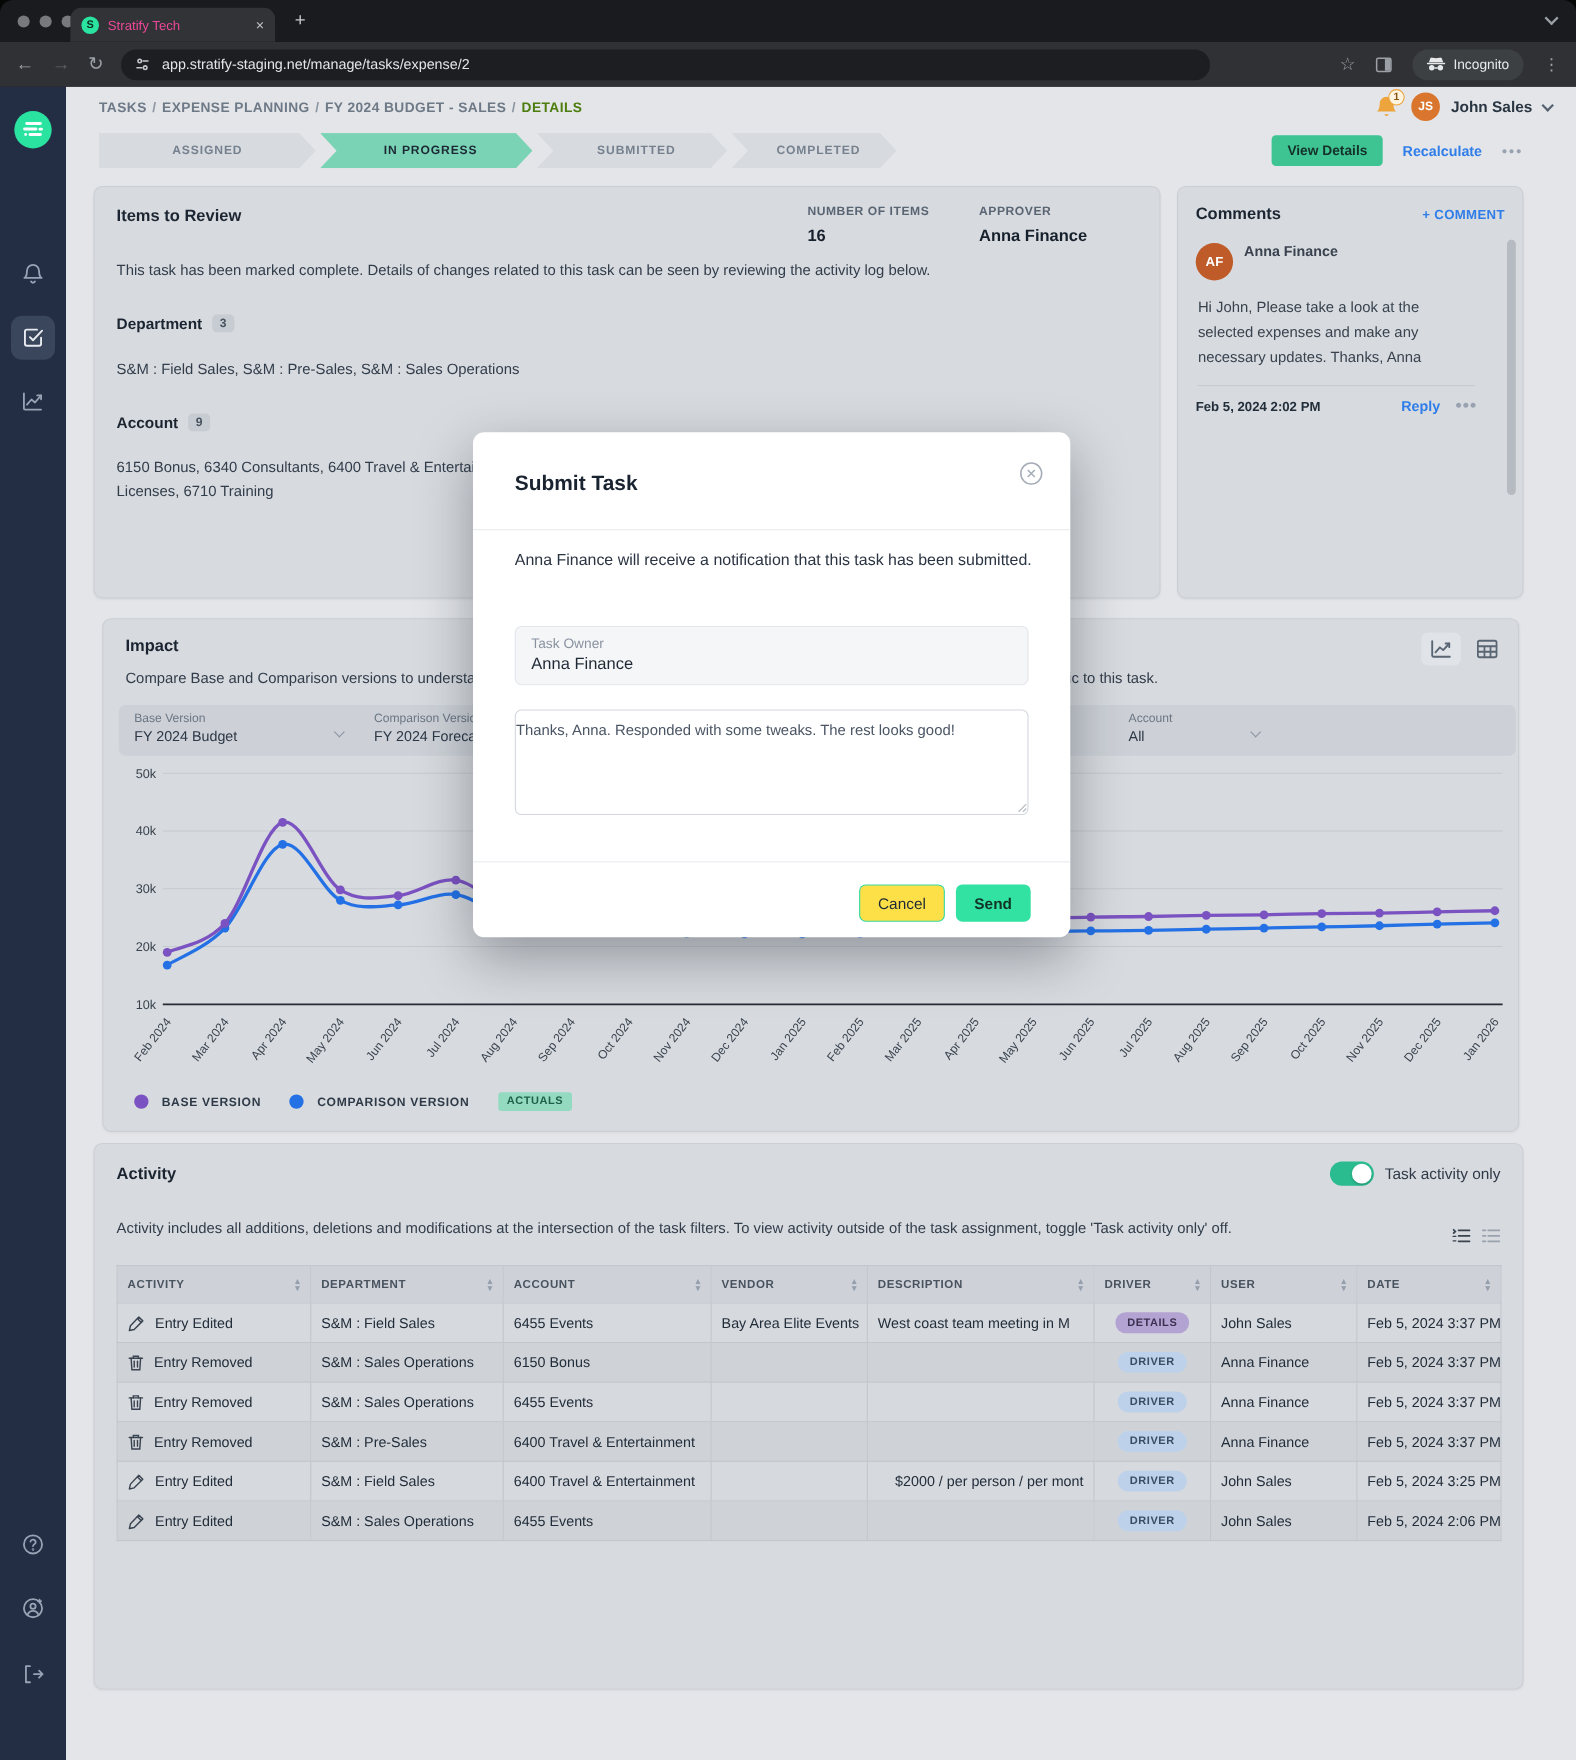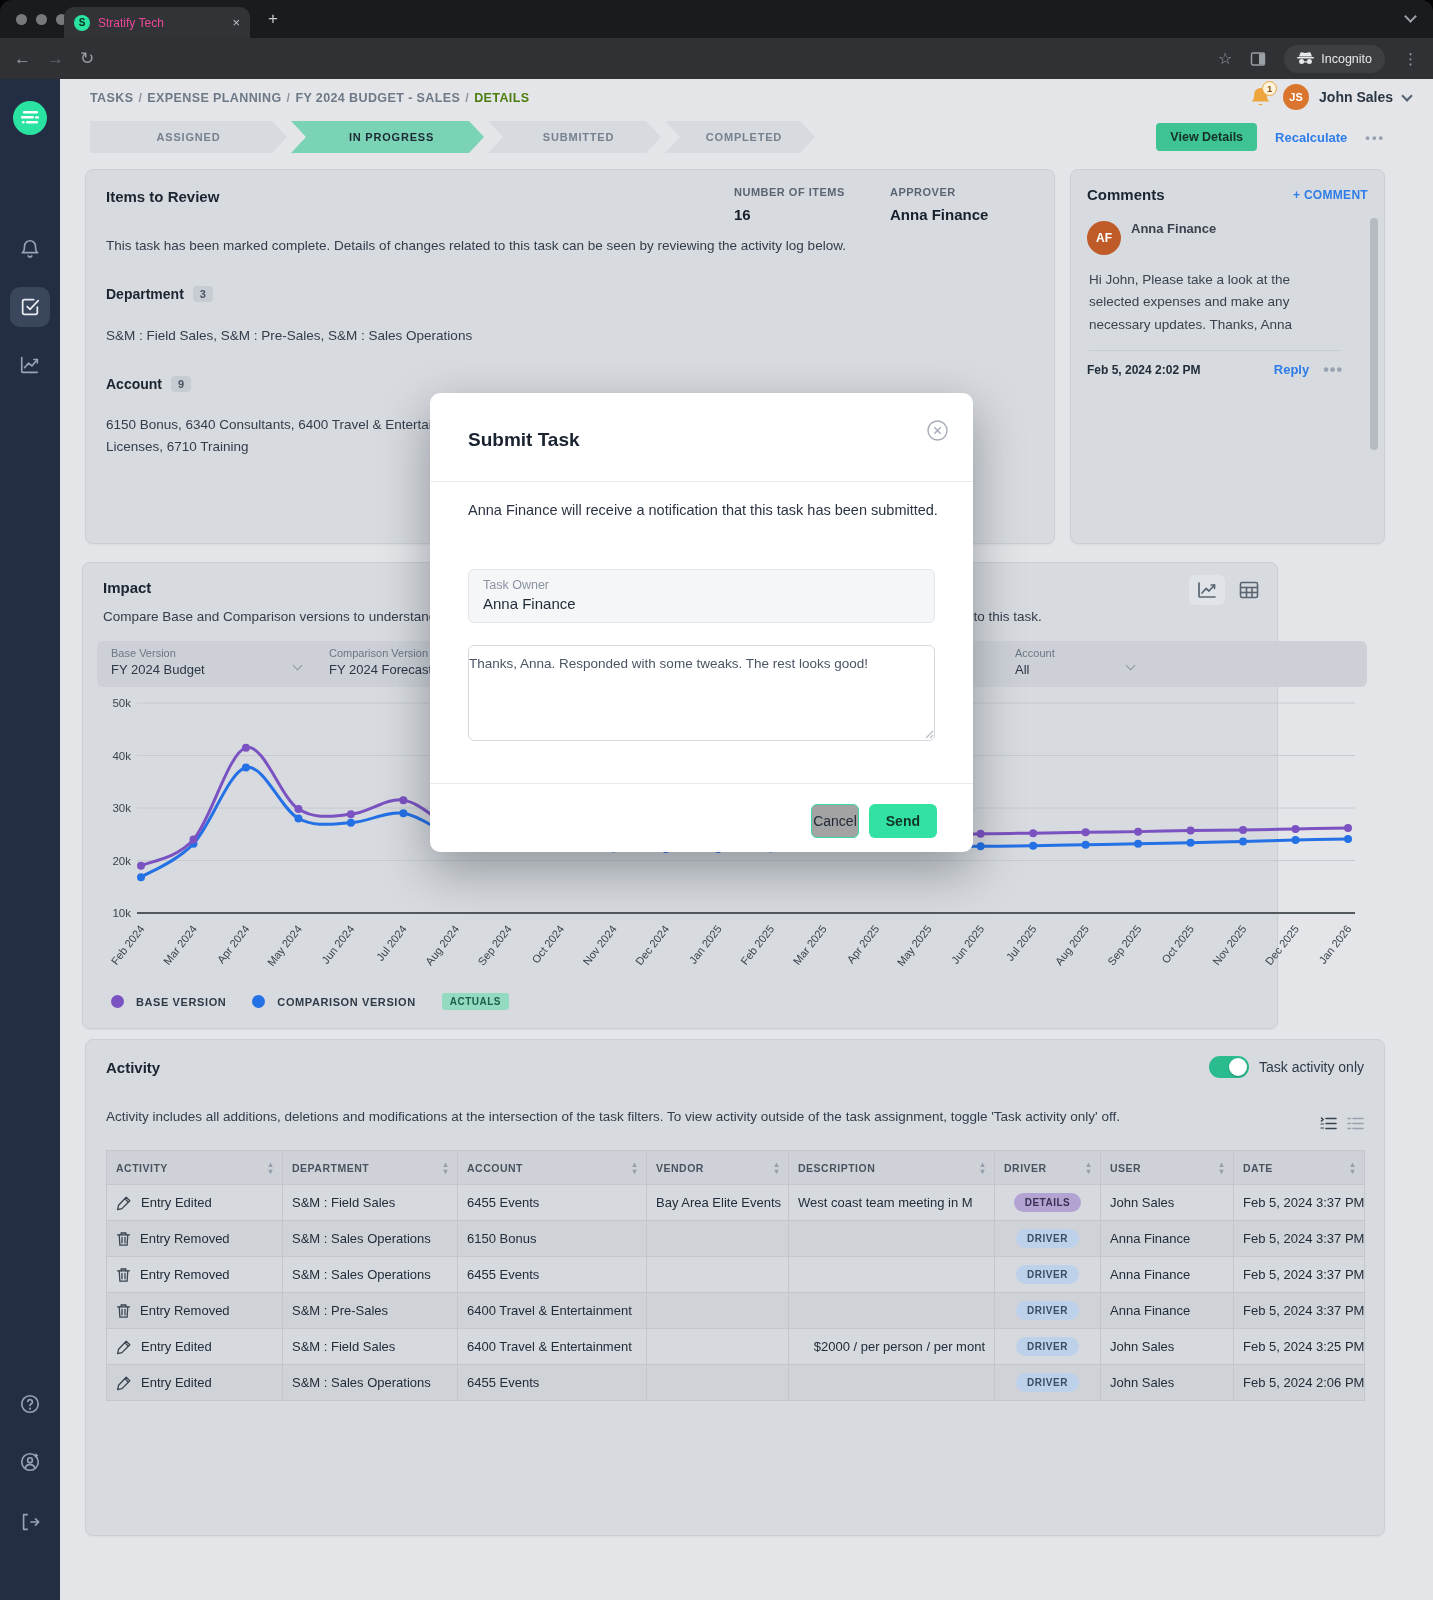--- a/index.html
+++ b/index.html
@@ -80,21 +80,21 @@
   .c-name { font-size:13px; font-weight:bold; color:#39424e; }
   .c-body { margin:14px 2px 0 2px; width:238px; font-size:13.5px; color:#39434f; line-height:1.65; }
   .c-div { width:252px; height:1px; background:#c6cad1; margin:14px 0 10px 2px; }
   .c-foot { display:flex; align-items:center; width:256px; }
   .c-time { font-size:12px; font-weight:bold; color:#232e3b; }
   .c-reply { margin-left:auto; font-size:13px; font-weight:bold; color:#2e7de9; }
   .c-dots { margin-left:14px; color:#98a2b0; font-weight:bold; letter-spacing:1px; }
   .c-scroll { position:absolute; right:6px; top:48px; width:8px; height:232px; background:#b6bac1; border-radius:4px; }
 
   
-  #impact-card { left:22px; top:483px; width:1196px; height:467px; padding:16px 20px; }
+  #impact-card { left:33px; top:483px; width:1288px; height:467px; padding:16px 20px; }
   .impact-icons { position:absolute; right:18px; top:12px; display:flex; align-items:center; gap:14px; }
   .icon-box { width:36px; height:30px; background:#e0e3e7; border-radius:6px; display:flex; align-items:center; justify-content:center; }
   .impact-desc { position:absolute; left:20px; top:46px; width:1255px; font-size:13.5px; color:#323d4b; white-space:nowrap; overflow:hidden; }
   .filter-strip { position:absolute; left:14px; top:78px; width:1270px; height:46px; background:#cdd1d7; border-radius:6px; }
   .fgroup { position:absolute; top:6px; }
   .fgroup .fl { font-size:11px; color:#6b7684; }
   .fgroup .fv { font-size:13px; color:#2c3745; margin-top:3px; }
   .fchev { position:absolute; width:7px; height:7px; border-right:1.7px solid #8b95a3; border-bottom:1.7px solid #8b95a3; transform:rotate(45deg); top:15px; }
   #chart-svg { position:absolute; left:10px; top:128px; }
   .legend { position:absolute; left:28px; top:430px; display:flex; align-items:center; gap:12px; }
@@ -131,21 +131,21 @@
   .m-title { position:absolute; left:38px; top:36px; font-size:19px; font-weight:bold; color:#1a2330; }
   .m-close { position:absolute; right:24px; top:26px; }
   .m-div1 { position:absolute; left:0; top:88px; width:100%; height:1px; background:#e8eaee; }
   .m-body { position:absolute; left:38px; top:106px; width:470px; font-size:14.5px; color:#2b3442; line-height:1.6; }
   .owner-box { position:absolute; left:38px; top:176px; width:467px; height:54px; background:#f5f6f8; border:1px solid #e3e6ea; border-radius:6px; padding:8px 14px; }
   .owner-box .ol { font-size:12.5px; color:#8a93a0; }
   .owner-box .ov { font-size:15px; color:#1f2935; margin-top:3px; }
   .m-textarea { position:absolute; left:38px; top:252px; width:467px; height:96px; border:1px solid #d4d8de; border-radius:6px; padding:10px 0; font-family:"Liberation Sans", sans-serif; font-size:13.5px; color:#4a5564; resize:none; outline:none; background:#fff; }
   .m-div2 { position:absolute; left:0; top:390px; width:100%; height:1px; background:#e8eaee; }
   .m-btns { position:absolute; right:36px; top:411px; display:flex; gap:10px; }
-  .btn-cancel { background:#a3a3a3; border:1px solid #35d9a4; border-radius:6px; color:#1f2935; font-size:14px; padding:8px 1px;margin-left:44px; }
+  .btn-cancel { background:#fde047; border:1px solid #35d9a4; border-radius:6px; color:#1f2935; font-size:14px; padding:8px 16px;margin-left:44px; }
   .btn-send { background:#31e2a2; border:none; border-radius:6px; color:#123327; font-size:14px; font-weight:bold; padding:8px 17px; }
 </style>
 </head>
 <body>
 
 <div class="window">
 
   <div class="tabstrip">
     <div class="traffic">
         <span></span>
@@ -157,20 +157,31 @@
       <div class="tab-title">Stratify Tech</div>
       <div class="tab-close">×</div>
     </div>
     <div class="newtab">+</div>
     <div class="win-chevron"></div>
   </div>
   <div class="toolbar">
     <span class="nav-ic">←</span>
     <span class="nav-ic dim">→</span>
     <span class="nav-ic">↻</span>
+    <div class="urlbar">
+      <svg width="15" height="15" viewBox="0 0 15 15">
+          <g stroke="#c3c7cb" stroke-width="1.4" fill="none">
+            <circle cx="5" cy="4.5" r="1.6"></circle>
+            <line x1="7.5" y1="4.5" x2="13" y2="4.5"></line>
+            <circle cx="10" cy="10.5" r="1.6"></circle>
+            <line x1="2" y1="10.5" x2="7.6" y2="10.5"></line>
+          </g>
+        </svg>
+      <span class="url-text">app.stratify-staging.net/manage/tasks/expense/2</span>
+    </div>
     <div class="tr-icons">
       <span class="star">☆</span>
       <svg width="16" height="16" viewBox="0 0 16 16">
           <rect x="1.5" y="2" width="13" height="12" rx="1.5" fill="none" stroke="#9aa0a6" stroke-width="1.4"></rect>
           <rect x="9" y="2.7" width="5" height="10.6" fill="#9aa0a6"></rect>
         </svg>
       <div class="incog">
         <svg width="17" height="13" viewBox="0 0 17 13">
             <g fill="#e6e8ea">
               <path d="M2 4.5 3.4.8C3.6.3 4 .1 4.5.2l4 .7 4-.7c.5-.1.9.1 1.1.6L15 4.5z"></path>

